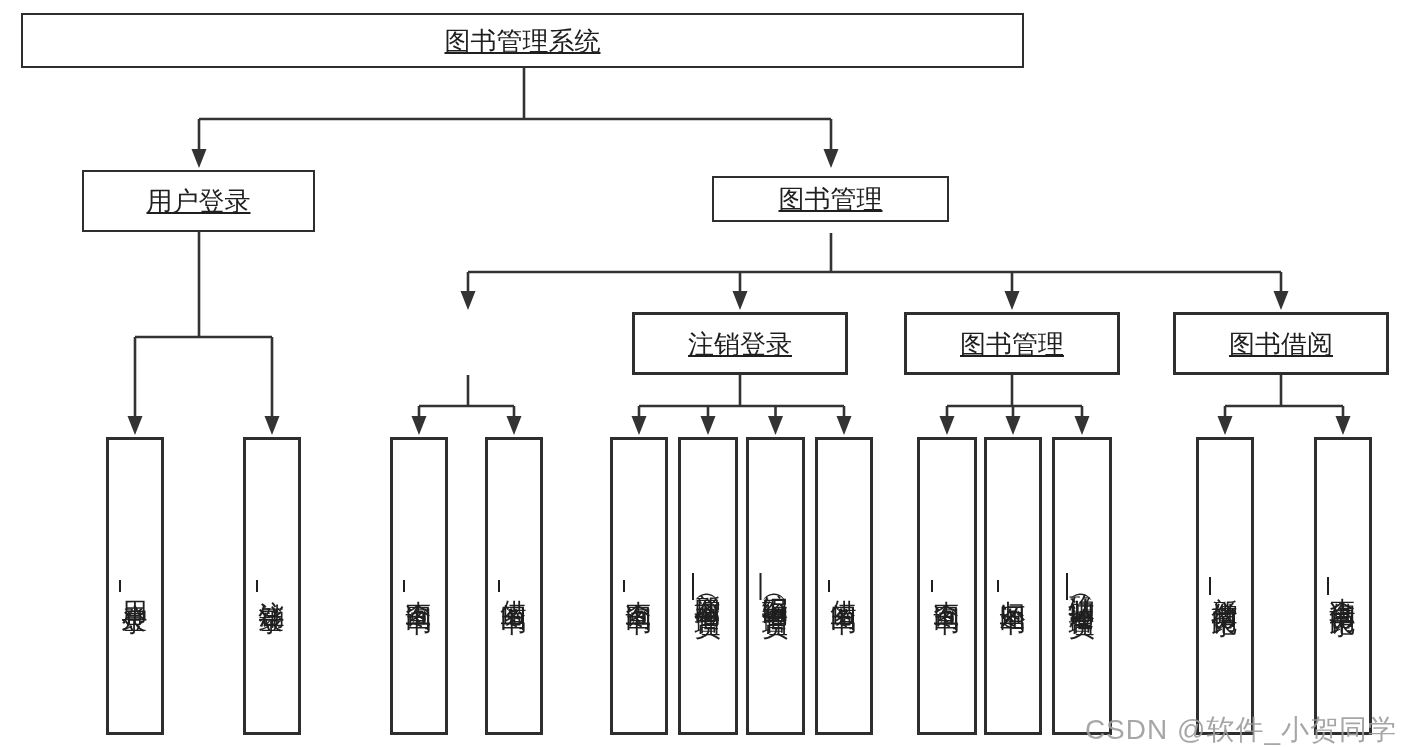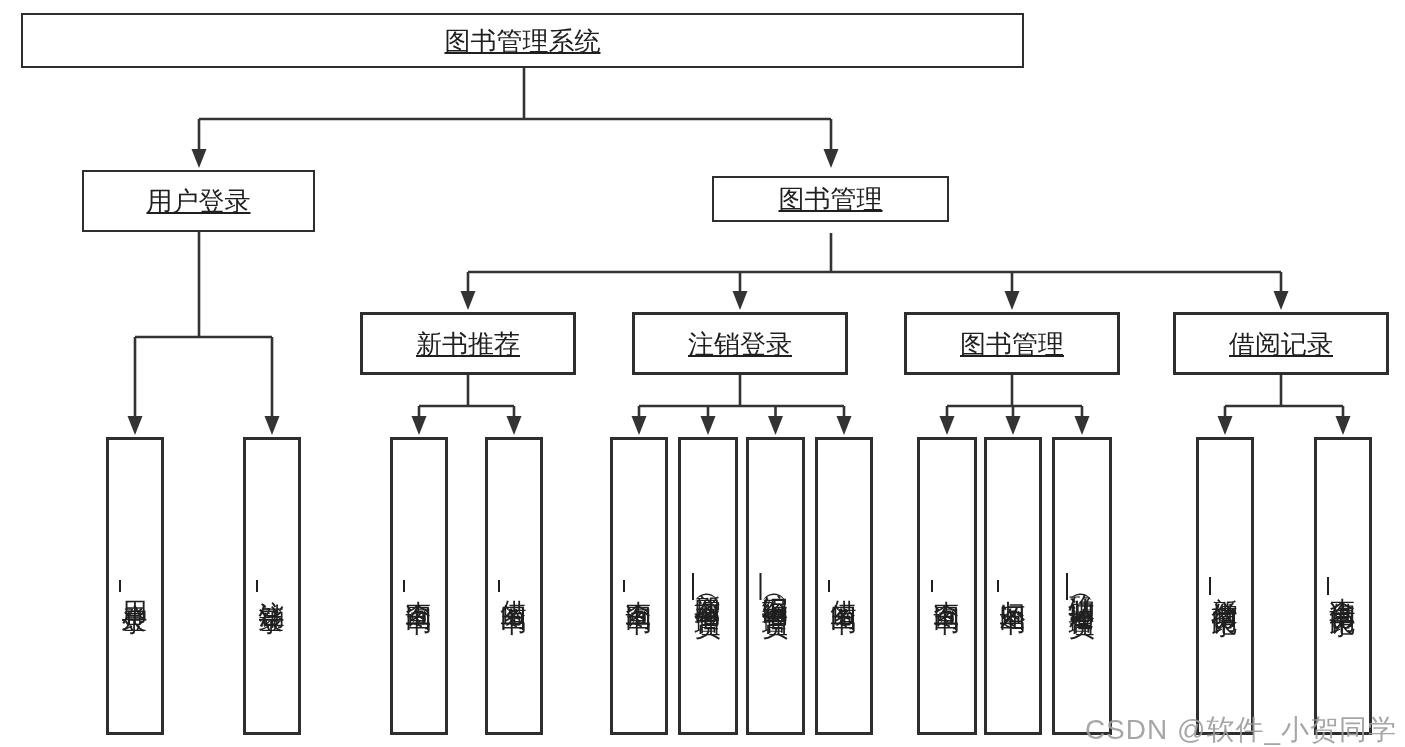--- a/index.html
+++ b/index.html
@@ -118,31 +118,28 @@
     <span>图书管理系统</span>
   </div>
 
   <div class="box l2" style="left:82px; top:170px; width:233px; height:62px">
     <span>用户登录</span>
   </div>
   <div class="box l2" style="left:712px; top:176px; width:237px; height:46px">
     <span>图书管理</span>
   </div>
 
-  <div class="box l3" style="left:360px; top:312px; width:216px; height:63px">
-    <span>新书推荐</span>
-  </div>
   <div class="box l3" style="left:632px; top:312px; width:216px; height:63px">
     <span>注销登录</span>
   </div>
   <div class="box l3" style="left:904px; top:312px; width:216px; height:63px">
     <span>图书管理</span>
   </div>
   <div class="box l3" style="left:1173px; top:312px; width:216px; height:63px">
-    <span>借阅记录</span>
+    <span>图书借阅</span>
   </div>
 
   <div class="box leaf" style="left:106px; top:437px; width:58px; height:298px">
     <span class="v">用户登录</span>
   </div>
   <div class="box leaf" style="left:243px; top:437px; width:58px; height:298px">
     <span class="v">注销登录</span>
   </div>
 
   <div class="box leaf" style="left:390px; top:437px; width:58px; height:298px">

